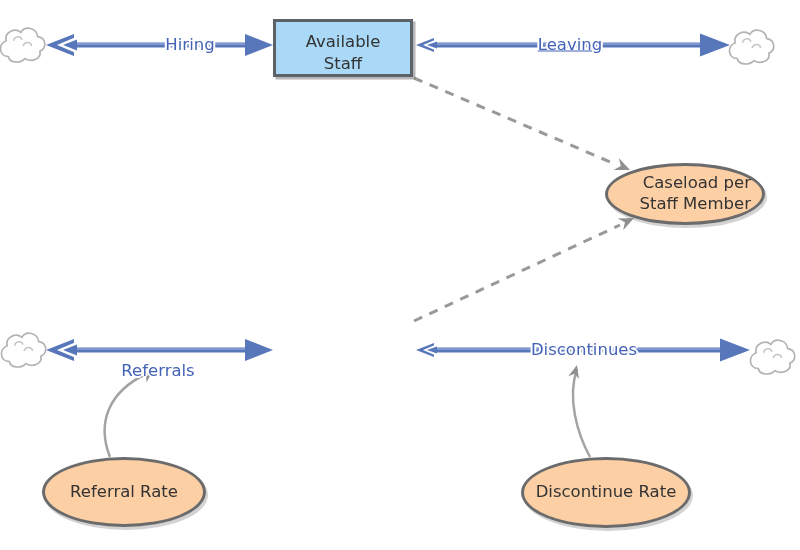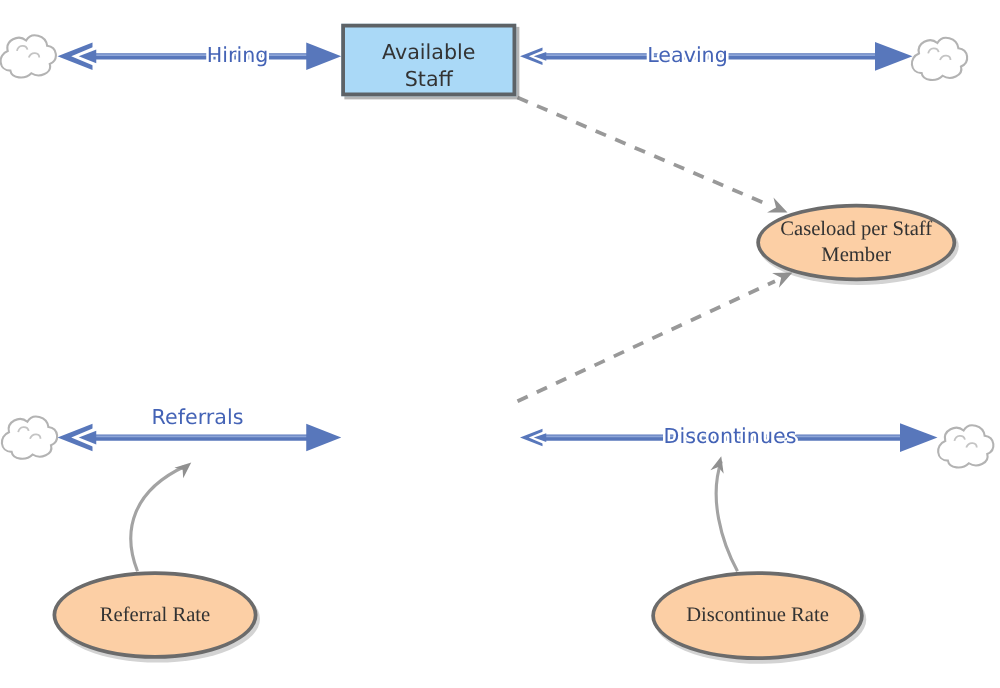--- a/index.html
+++ b/index.html
@@ -17,24 +17,23 @@
     font-size:16.5px;line-height:1.3;
     box-sizing:border-box;
   }
   .aux{
     position:absolute;
     background:var(--aux-fill);
     border:3px solid var(--aux-border);
     border-radius:50%;
     box-shadow:2px 3px 0 rgba(130,130,130,0.35);
     display:flex;align-items:center;justify-content:center;
-    text-align:center;color:var(--text-dark);
+    text-align:right;color:var(--text-dark);
     font-size:16.5px;line-height:1.25;
     box-sizing:border-box;
-    font-family:Liberation Serif, serif;
   }
   .flow-label{
     position:absolute;transform:translate(-50%,-50%);
     color:var(--flow-label-blue);
     font-size:16.5px;white-space:nowrap;
     text-shadow:2px 0 0 #fff,-2px 0 0 #fff,0 2px 0 #fff,0 -2px 0 #fff,
                 1px 1px 0 #fff,-1px -1px 0 #fff,1px -1px 0 #fff,-1px 1px 0 #fff;
   }
   .wrap-narrow{display:inline-block;max-width:86px;}
   .wrap-mid{display:inline-block;max-width:132px;}
@@ -137,17 +136,17 @@
     <span class="wrap-mid">Caseload per Staff Member</span>
   </div>
   <div class="aux" style="left:521px;top:457px;width:170px;height:71px;">
     <span>Discontinue Rate</span>
   </div>
   <div class="aux" style="left:42px;top:457px;width:164px;height:70px;">
     <span>Referral Rate</span>
   </div>
 
   <div class="flow-label" style="left:158px;top:44px;margin-left:32px;">Hiring</div>
-  <div class="flow-label" style="left:550px;top:44px;">Leaving</div>
-  <div class="flow-label" style="left:158px;top:334px;">Referrals</div>
+  <div class="flow-label" style="left:570px;top:44px;text-decoration:underline;">Leaving</div>
+  <div class="flow-label" style="left:158px;top:370px;">Referrals</div>
   <div class="flow-label" style="left:584px;top:349px;">Discontinues</div>
 
 </div>
 
 </body></html>

